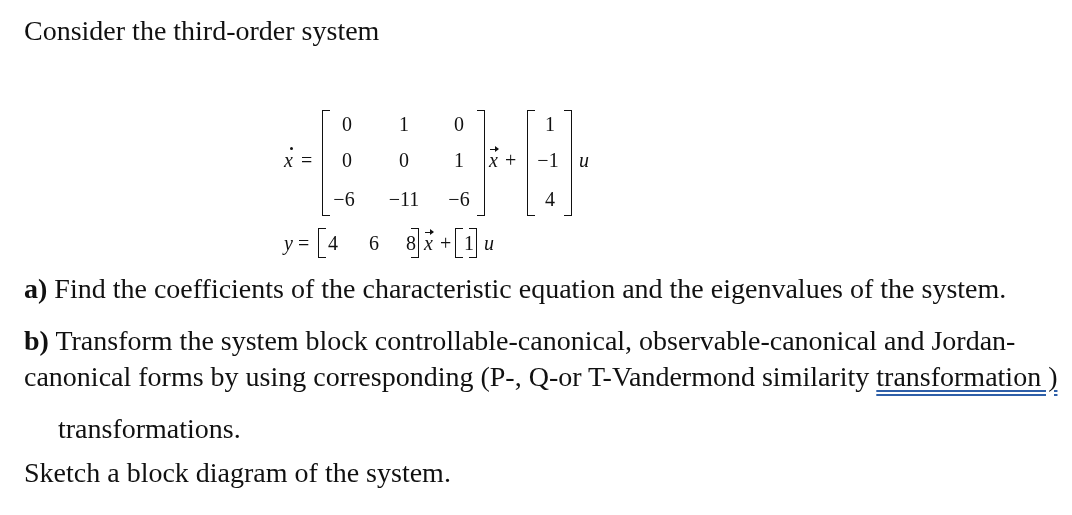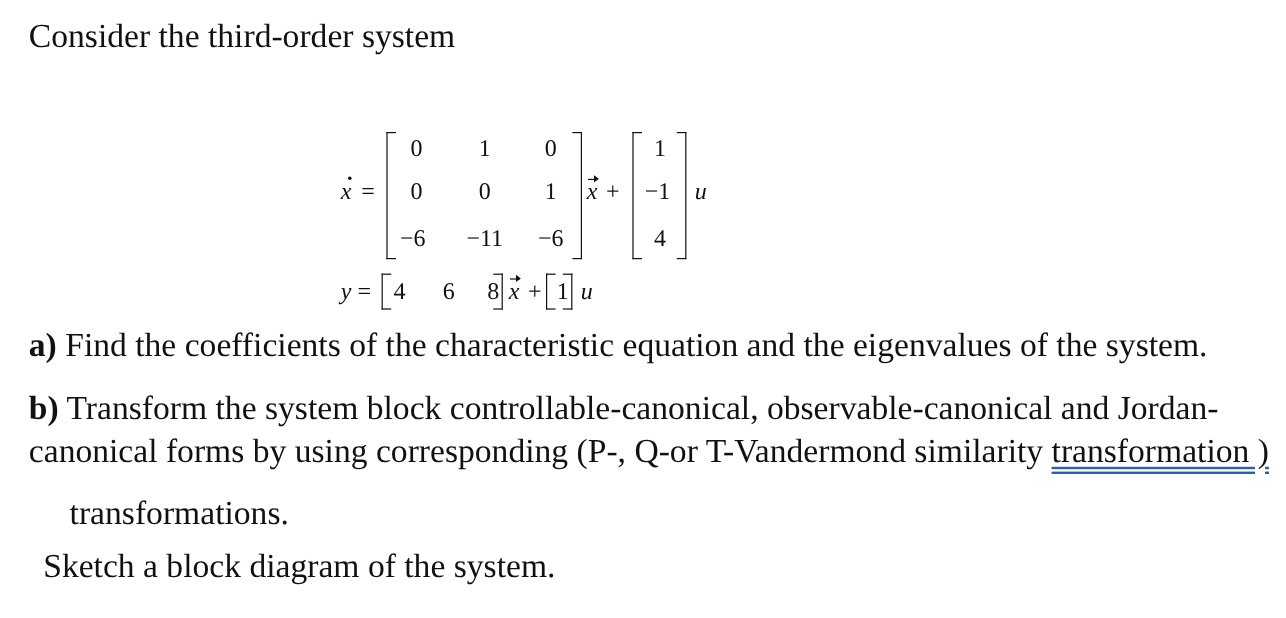--- a/index.html
+++ b/index.html
@@ -80,13 +80,13 @@
 </div>
 
 <div class="abs txt justified" style="left:24px; top:328px;">
   <span class="bold">b)</span><span> Transform the system block controllable-canonical, observable-canonical and Jordan-</span>
 </div>
 <div class="abs txt" style="left:24px; top:364px;">
   <span>canonical forms by using corresponding (P-, Q-or T-Vandermond similarity </span><span class="grammar">transformation )</span>
 </div>
 <div class="abs txt" style="left:24px; top:416px;margin-left:34px;">transformations.</div>
 
-<div class="abs txt" style="left:24px; top:460px;margin-left:12px;">Sketch a block diagram of the system.</div>
+<div class="abs txt" style="left:24px; top:460px;">Sketch a block diagram of the system.</div>
 
 </body></html>

